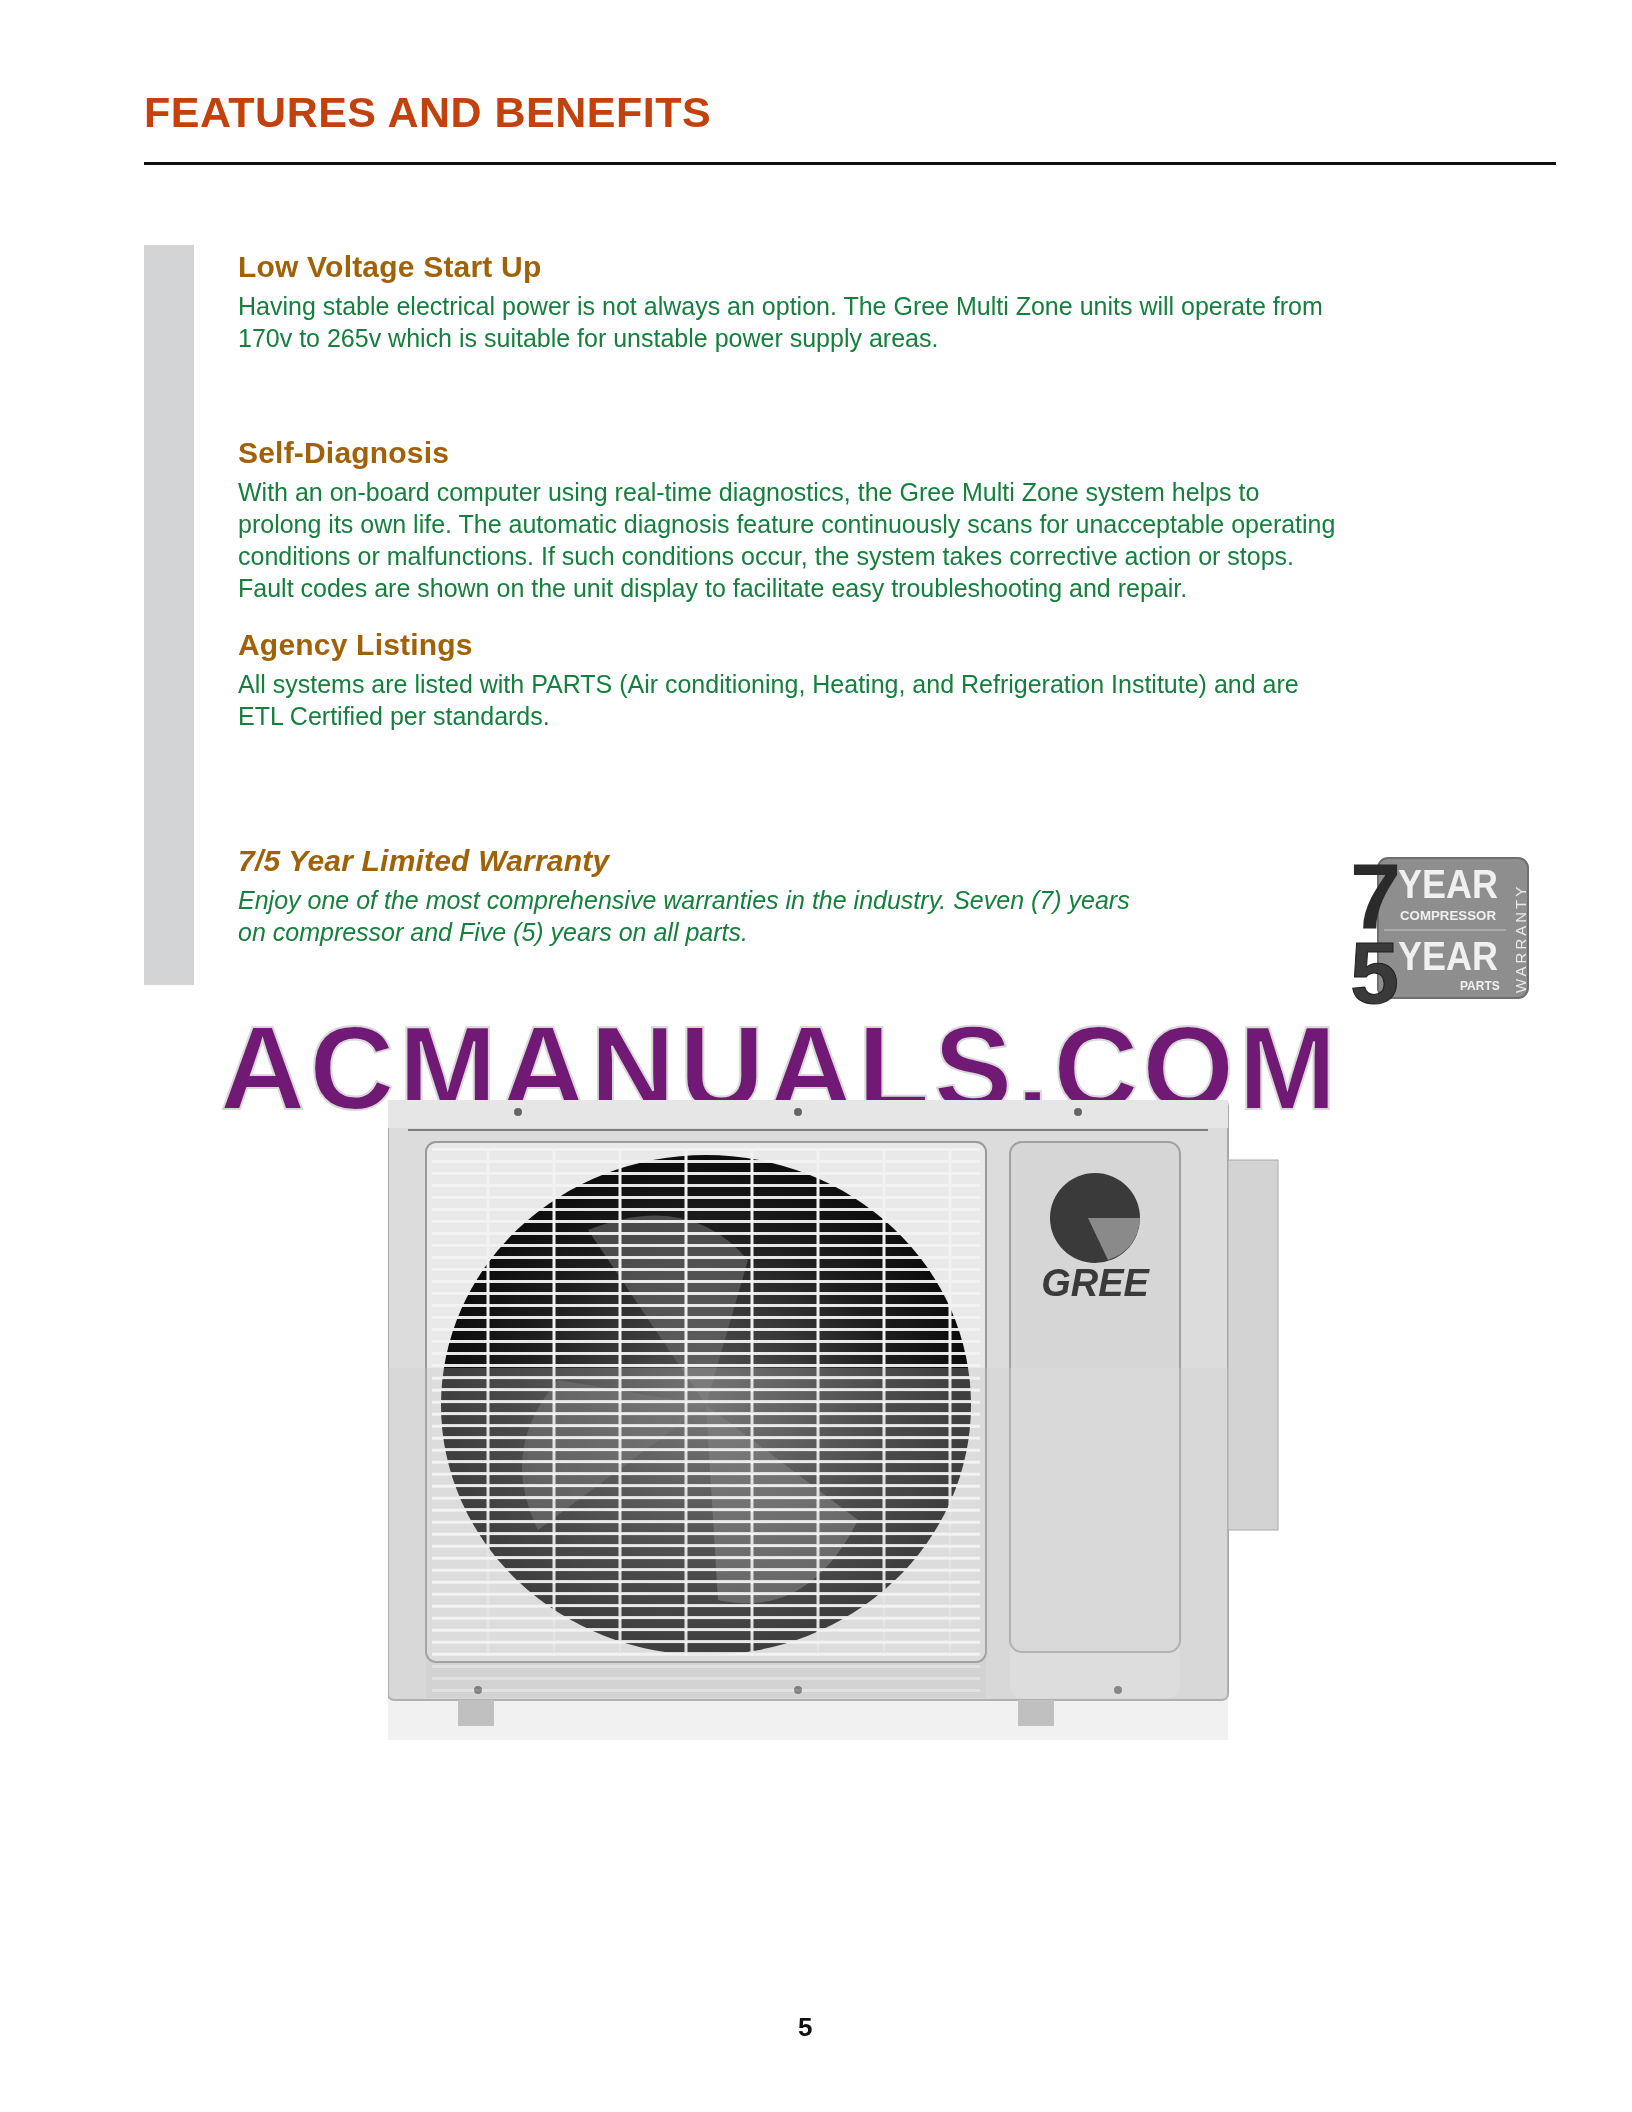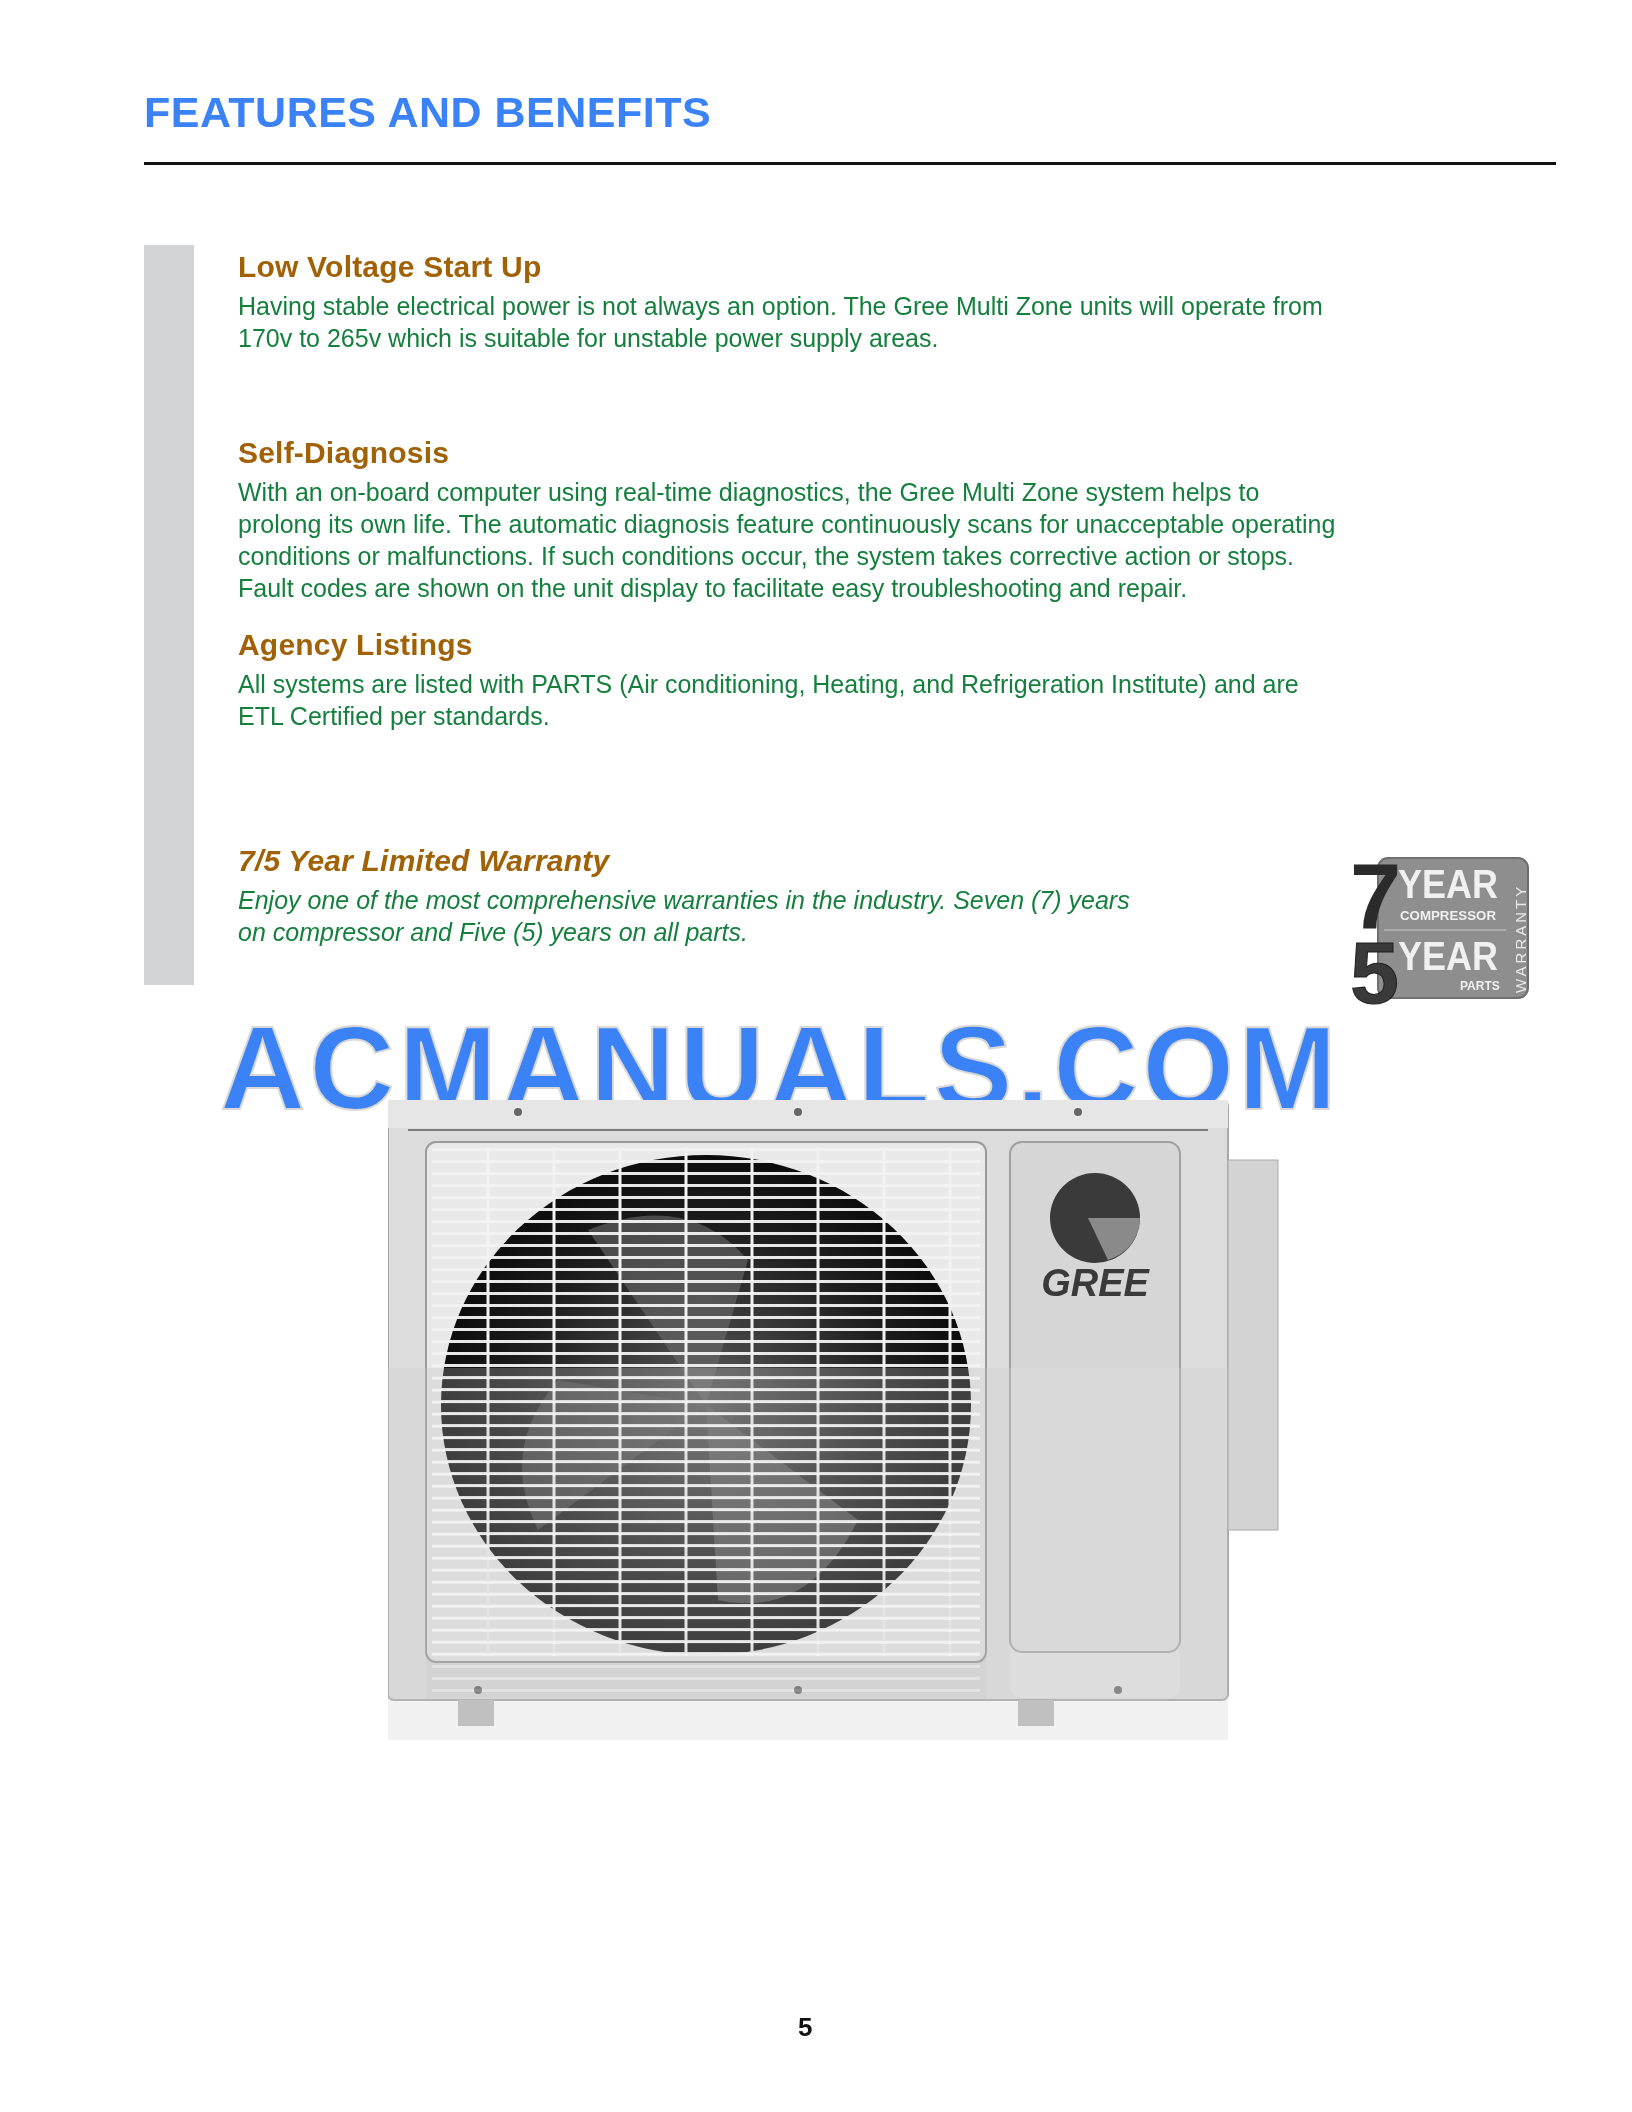--- a/index.html
+++ b/index.html
@@ -1,26 +1,26 @@
 <!DOCTYPE html>
 <html><head>
 <meta charset="utf-8">
 <style>
   html, body { margin:0; padding:0; background:#ffffff; }
   body { width:1632px; height:2112px; position:relative; overflow:hidden; font-family:"Liberation Sans", sans-serif; color:#111; }
-  .page-title { position:absolute; left:144px; top:88px; font-size:43px; font-weight:700; letter-spacing:0.5px; color:#3b82f6; margin:0; }
+  .page-title { position:absolute; left:144px; top:88px; font-size:43px; font-weight:700; letter-spacing:0.5px; color:#c2410c; margin:0; }
   .title-rule { position:absolute; left:144px; top:162px; width:1412px; height:3px; background:#111; }
   .side-bar { position:absolute; left:144px; top:245px; width:50px; height:740px; background:#d3d4d6; }
   .feature { position:absolute; left:238px; width:1330px; }
   .feature h2 { margin:0 0 6px 0; font-size:30px; font-weight:700; color:#a16207; letter-spacing:0.2px; }
   .feature p { margin:0; font-size:25px; line-height:32px; color:#15803d; }
   .f1 { top:250px; } .f2 { top:436px; } .f3 { top:628px; } .f4 { top:844px; width:1090px;font-style:italic; }
 
   .badge { position:absolute; left:1348px; top:848px; width:185px; height:160px; }
-  .watermark { position:absolute; left:220px; top:1000px; font-size:118px; font-weight:700; letter-spacing:4px; color:#3b82f6;
+  .watermark { position:absolute; left:220px; top:1000px; font-size:118px; font-weight:700; letter-spacing:4px; color:#701a75;
     -webkit-text-stroke:2px #d8d8d8; text-shadow:0 0 1px #ccc; white-space:nowrap; }
   .unit-wrap { position:absolute; left:388px; top:1100px; width:900px; }
   .reflection { position:absolute; left:388px; top:1740px; width:900px; height:372px; overflow:hidden; opacity:0.28; transform:scaleY(-1); transform-origin:top; }
   .reflection-fade { position:absolute; left:0; top:1735px; width:1632px; height:377px; background:linear-gradient(to bottom, rgba(255,255,255,0.1), rgba(255,255,255,0.85)); }
   .page-number { position:absolute; left:798px; top:2012px; font-size:26px; font-weight:700; color:#111; }
 </style>
 </head>
 <body>
 
 <h1 class="page-title">FEATURES AND BENEFITS</h1>

